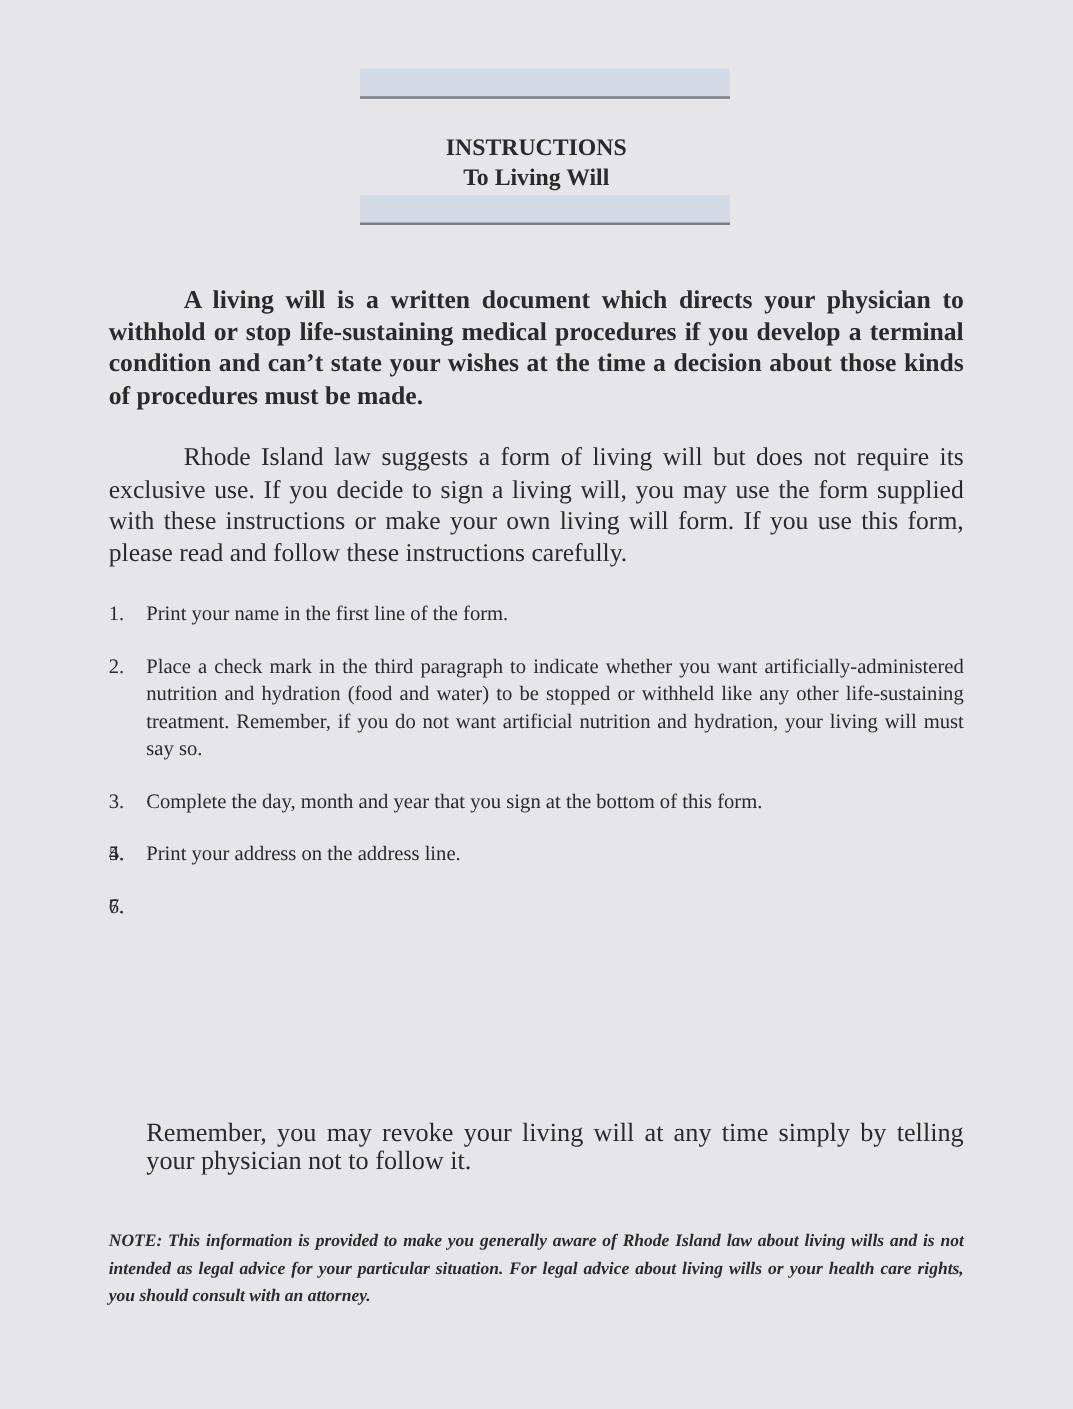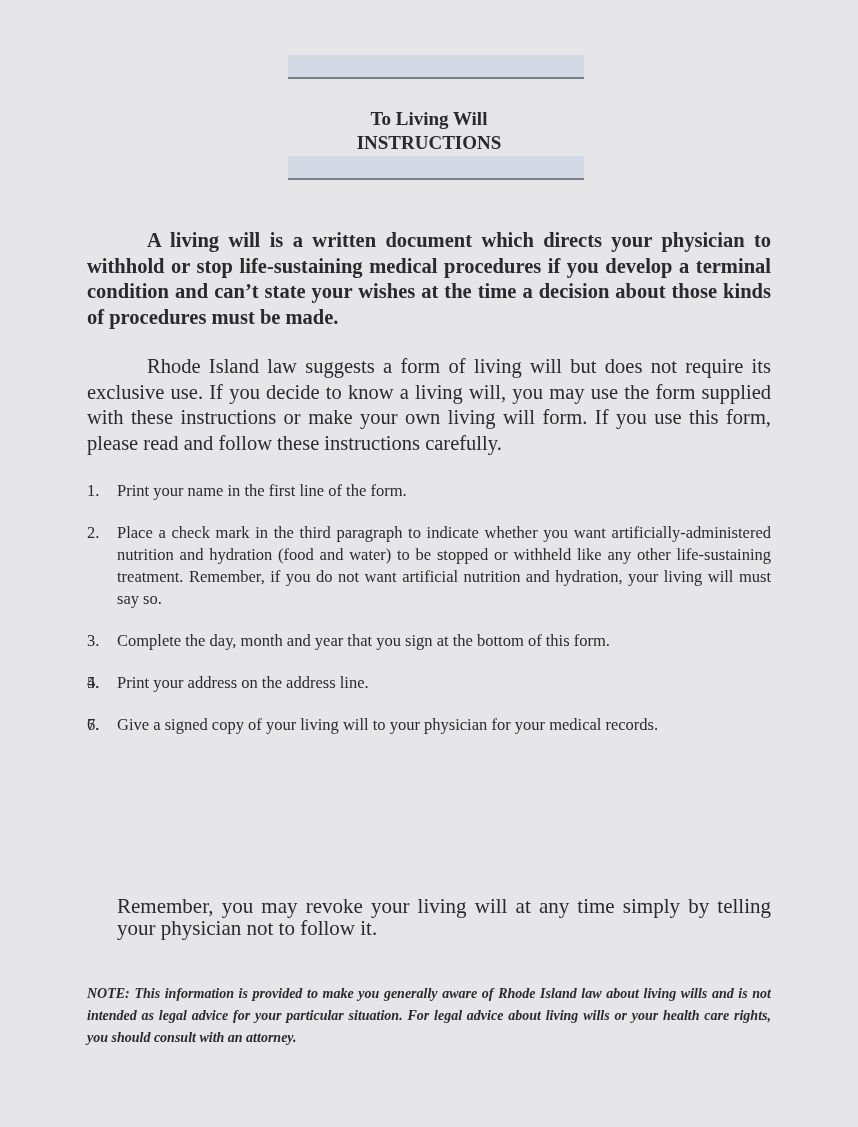--- a/index.html
+++ b/index.html
@@ -51,33 +51,33 @@
       position: absolute; left: 87px; width: 684px; top: 983px;
       font-size: 14px; line-height: 22px;
       font-weight: bold; font-style: italic; text-align: justify; margin: 0;
     }
   </style>
 </head>
 <body>
 
 <div class="hbar top"></div>
 <div class="title">
+  <div>INSTRUCTIONS</div>
   <div>To Living Will</div>
-  <div>INSTRUCTIONS</div>
 </div>
 <div class="hbar bottom"></div>
 
 <p class="para p1">A living will is a written document which directs your physician to withhold or stop life-sustaining medical procedures if you develop a terminal condition and can’t state your wishes at the time a decision about those kinds of procedures must be made.</p>
-<p class="para p2">Rhode Island law suggests a form of living will but does not require its exclusive use.  If you decide to know a living will, you may use the form supplied with these instructions or make your own living will form.  If you use this form, please read and follow these instructions carefully.</p>
+<p class="para p2">Rhode Island law suggests a form of living will but does not require its exclusive use.  If you decide to sign a living will, you may use the form supplied with these instructions or make your own living will form.  If you use this form, please read and follow these instructions carefully.</p>
 
 <ol class="steps">
   <li><span class="num">1.</span><span>Print your name in the first line of the form.</span></li>
   <li><span class="num">2.</span><span>Place a check mark in the third paragraph to indicate whether you want artificially-administered nutrition and hydration (food and water) to be stopped or withheld like any other life-sustaining treatment.  Remember, if you do not want artificial nutrition and hydration, your living will must say so.</span></li>
   <li><span class="num">3.</span><span>Complete the day, month and year that you sign at the bottom of this form.</span></li>
   <li><span class="num">4.</span></li>
   <li><span class="num">5.</span><span>Print your address on the address line.</span></li>
   <li><span class="num">6.</span></li>
-  <li><span class="num">7.</span><span>Give a signed copy of your living will to your physician for your medical records.</span></li>
+  <li><span class="num">7.</span></li>
 </ol>
 
 <p class="remember">Remember, you may revoke your living will at any time simply by telling your physician not to follow it.</p>
 
 <p class="note">NOTE:  This information is provided to make you generally aware of Rhode Island law about living wills and is not intended as legal advice for your particular situation.  For legal advice about living wills or your health care rights, you should consult with an attorney.</p>
 
 </body></html>

